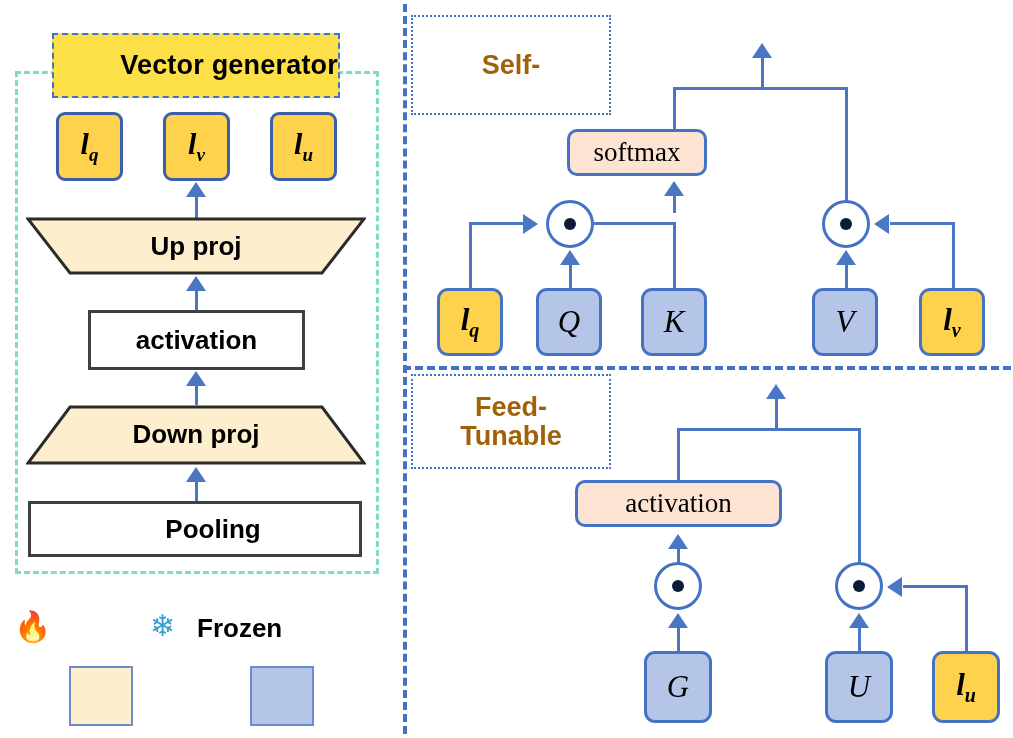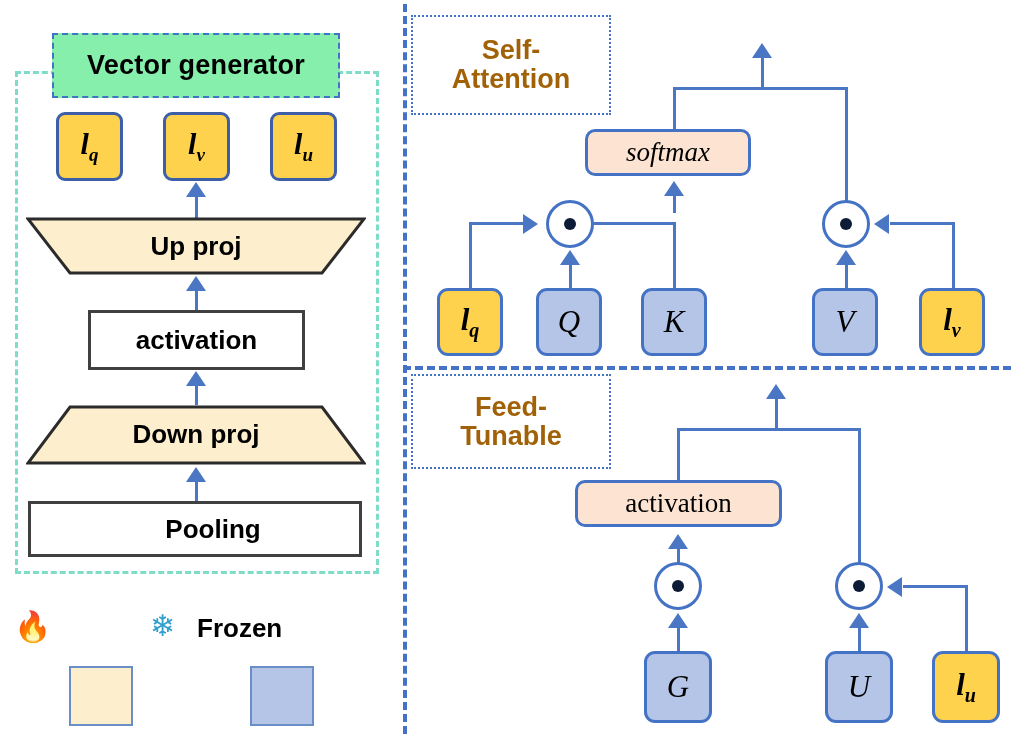--- a/index.html
+++ b/index.html
@@ -14,21 +14,22 @@
   
   .ctr{display:flex;align-items:center;justify-content:center;text-align:center;}
 
   
   .teal-region{
     border:3px dashed #7fdcc8;
     background:transparent;
   }
   .vecgen-box{
     border:2px dashed #4472c4;
-    background:#86efac;
+    background:#fde047;
+    justify-content:flex-end;
   }
   .vecgen-box span{
     font-size:27px;font-weight:bold;color:#000;letter-spacing:.2px;
   }
   .lbox{
     background:#ffd24d;border:3px solid #3d5fa8;border-radius:9px;
   }
   .lbox .mth{
     font-family:"Liberation Serif", serif;font-style:italic;font-weight:bold;
     font-size:30px;color:#000;
@@ -165,30 +166,29 @@
   <div class="abs snow" style="left:150px;top:611px;">❄</div>
   <div class="abs legend-text" style="left:197px;top:613px;">Frozen</div>
   <div class="abs sw-tun" style="left:69px;top:666px;width:64px;height:60px;"></div>
   <div class="abs sw-frz" style="left:250px;top:666px;width:64px;height:60px;"></div>
 
   <div class="abs divider-v" style="left:403px;top:4px;height:730px;width:0;"></div>
   <div class="abs divider-h" style="left:403px;top:366px;width:608px;height:0;"></div>
 
   <div class="abs sect-box ctr" style="left:411px;top:15px;width:200px;height:100px;flex-direction:column;">
     <span>Self-</span>
-    <span>Attention</span>
   </div>
 
   <div class="abs wire wire-h" style="left:673px;top:87px;width:175px;height:3px;"></div>
   <div class="abs wire wire-v" style="left:673px;top:87px;width:3px;height:42px;"></div>
   <div class="abs wire wire-v" style="left:761px;top:58px;width:3px;height:31px;"></div>
   <div class="abs arrow-up" style="left:752px;top:43px;"></div>
   <div class="abs wire wire-v" style="left:845px;top:87px;width:3px;height:120px;"></div>
 
-  <div class="abs pillbox ctr" style="left:585px;top:129px;width:166px;height:47px;font-style:italic;">
+  <div class="abs pillbox ctr" style="left:567px;top:129px;width:140px;height:47px;">
     <span>softmax</span>
   </div>
 
   <div class="abs wire wire-v" style="left:673px;top:195px;width:3px;height:18px;"></div>
   <div class="abs arrow-up" style="left:664px;top:181px;"></div>
 
   <div class="abs op-circle" style="left:546px;top:200px;width:48px;height:48px;">
       <div class="dot"></div>
     </div>
 

